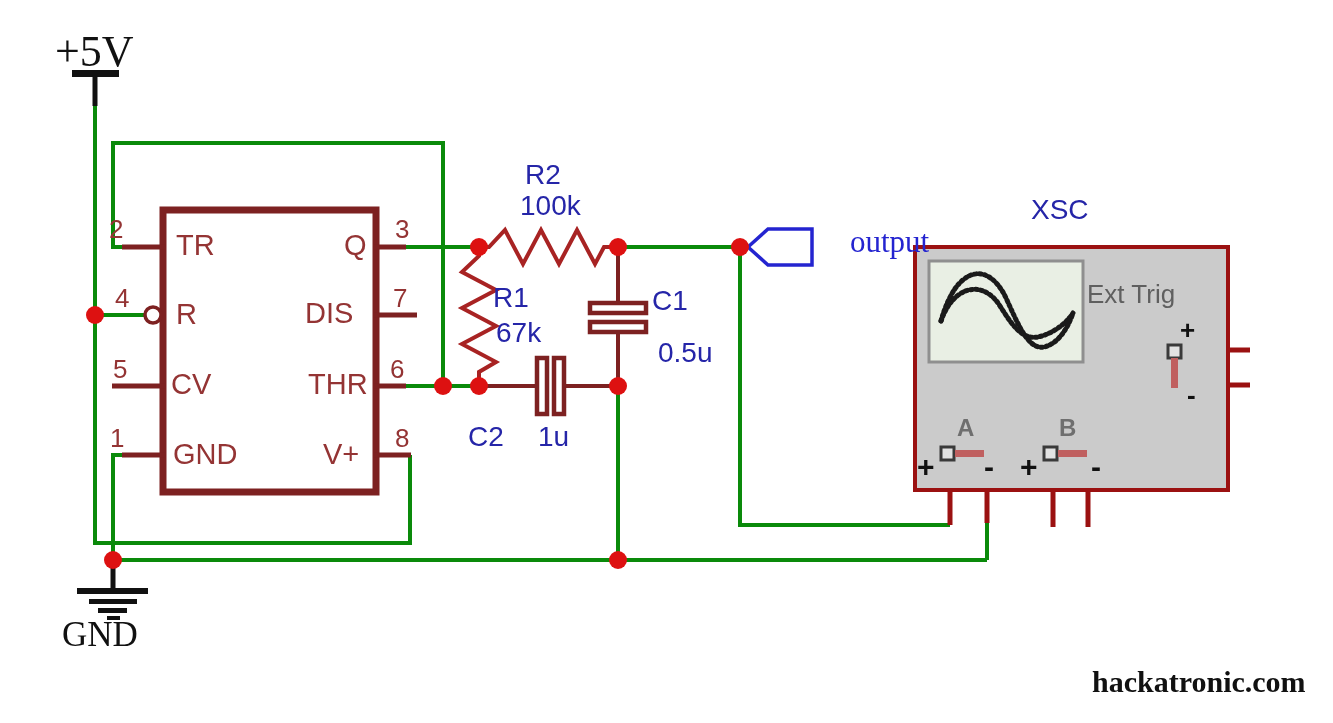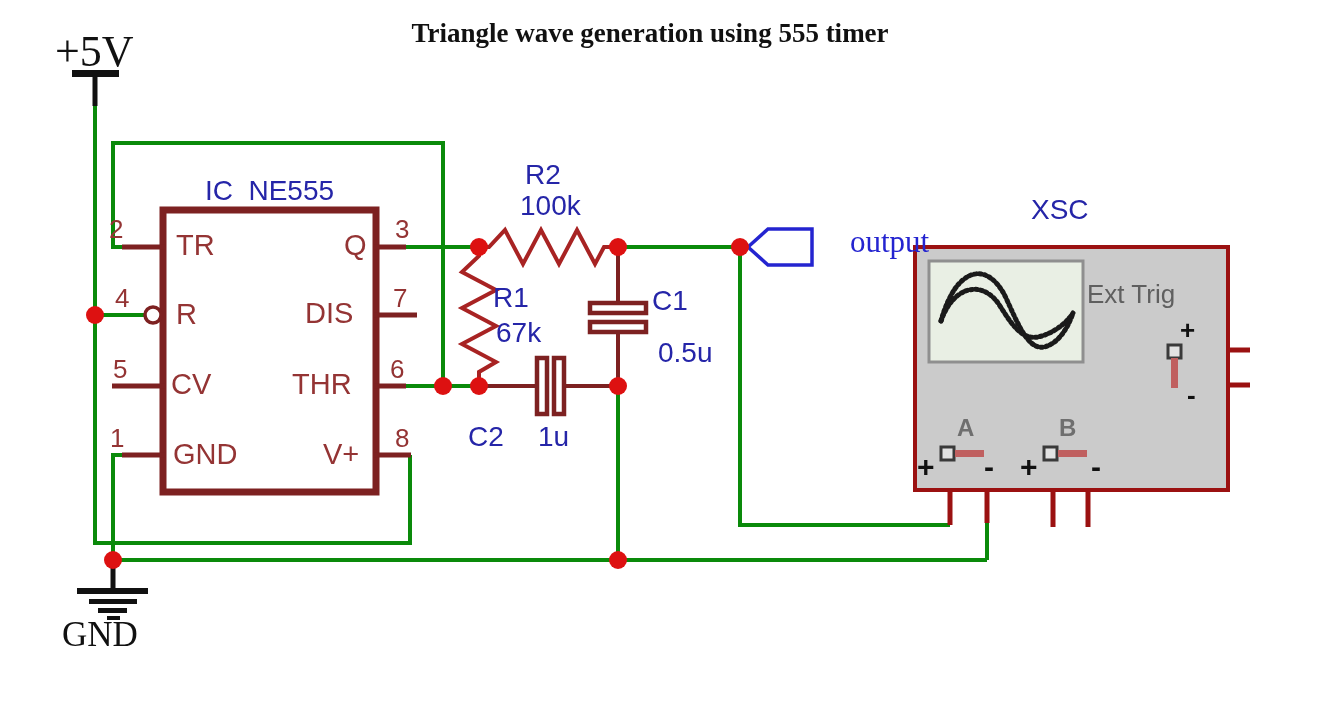--- a/index.html
+++ b/index.html
@@ -140,35 +140,33 @@
       <circle class="dot" cx="618" cy="247" r="9"></circle>
       <circle class="dot" cx="740" cy="247" r="9"></circle>
       <circle class="dot" cx="443" cy="386" r="9"></circle>
       <circle class="dot" cx="479" cy="386" r="9"></circle>
       <circle class="dot" cx="618" cy="386" r="9"></circle>
       <circle class="dot" cx="113" cy="560" r="9"></circle>
       <circle class="dot" cx="618" cy="560" r="9"></circle>
     </g>
   </svg>
 
-  <div class="txt t-serif title" style="left:400px;top:20px;">Triangle wave generation using 555 timer</div>
 
   <div class="txt t-serif rail-label" style="left:55px;top:30px;">+5V</div>
   <div class="txt t-serif gnd-label" style="left:62px;top:617px;">GND</div>
 
-  <div class="txt t-sans ic-ref" style="left:163px;top:177px;">IC  NE555</div>
 
   <div class="txt t-sans pin-name" style="left:176px;top:231px;">TR</div>
   <div class="txt t-sans pin-name" style="left:176px;top:300px;">R</div>
   <div class="txt t-sans pin-name" style="left:171px;top:370px;">CV</div>
   <div class="txt t-sans pin-name" style="left:173px;top:440px;">GND</div>
 
   <div class="txt t-sans pin-name" style="left:344px;top:231px;">Q</div>
   <div class="txt t-sans pin-name" style="left:305px;top:299px;">DIS</div>
-  <div class="txt t-sans pin-name" style="left:292px;top:370px;">THR</div>
+  <div class="txt t-sans pin-name" style="left:308px;top:370px;">THR</div>
   <div class="txt t-sans pin-name" style="left:323px;top:440px;">V+</div>
 
   <div class="txt t-sans pin-num" style="left:109px;top:216px;">2</div>
   <div class="txt t-sans pin-num" style="left:115px;top:285px;">4</div>
   <div class="txt t-sans pin-num" style="left:113px;top:356px;">5</div>
   <div class="txt t-sans pin-num" style="left:110px;top:425px;">1</div>
   <div class="txt t-sans pin-num" style="left:395px;top:216px;">3</div>
   <div class="txt t-sans pin-num" style="left:393px;top:285px;">7</div>
   <div class="txt t-sans pin-num" style="left:390px;top:356px;">6</div>
   <div class="txt t-sans pin-num" style="left:395px;top:425px;">8</div>
@@ -188,14 +186,15 @@
   <div class="txt t-sans exttrig" style="left:1087px;top:281px;">Ext Trig</div>
   <div class="txt t-sans sign-sm" style="left:1180px;top:317px;">+</div>
   <div class="txt t-sans sign-sm" style="left:1187px;top:382px;">-</div>
   <div class="txt t-sans chan" style="left:957px;top:416px;">A</div>
   <div class="txt t-sans chan" style="left:1059px;top:416px;">B</div>
   <div class="txt t-sans sign" style="left:917px;top:452px;">+</div>
   <div class="txt t-sans sign" style="left:984px;top:452px;">-</div>
   <div class="txt t-sans sign" style="left:1020px;top:452px;">+</div>
   <div class="txt t-sans sign" style="left:1091px;top:452px;">-</div>
 
+  <div class="txt t-serif watermark" style="left:1092px;top:667px;">hackatronic.com</div>
 
 </div>
 
 </body></html>

